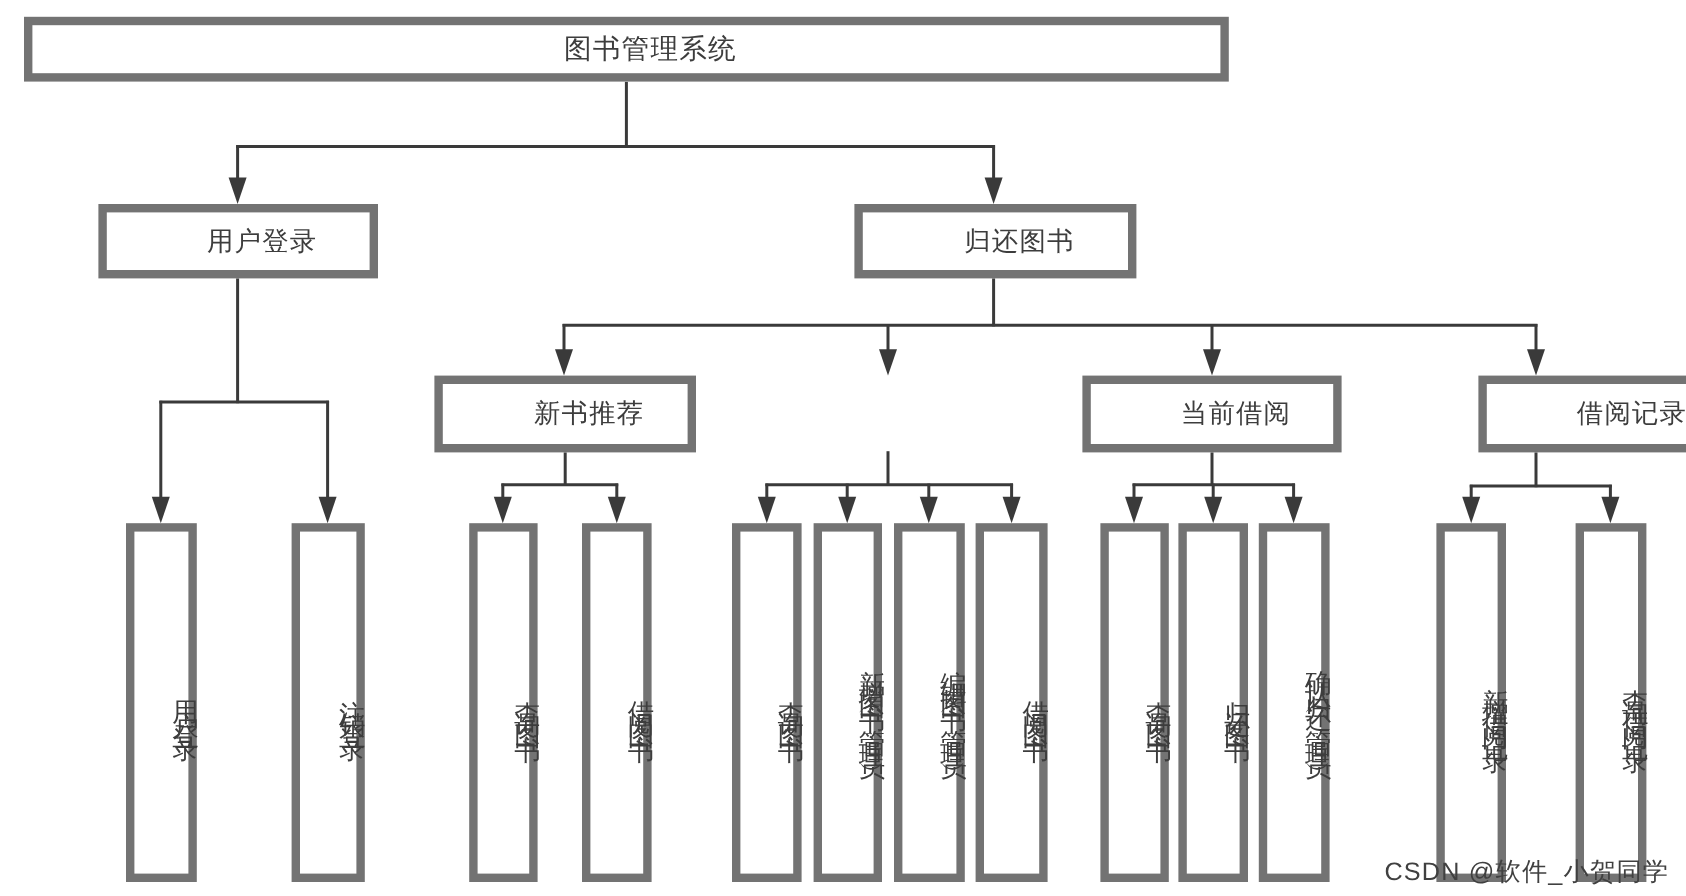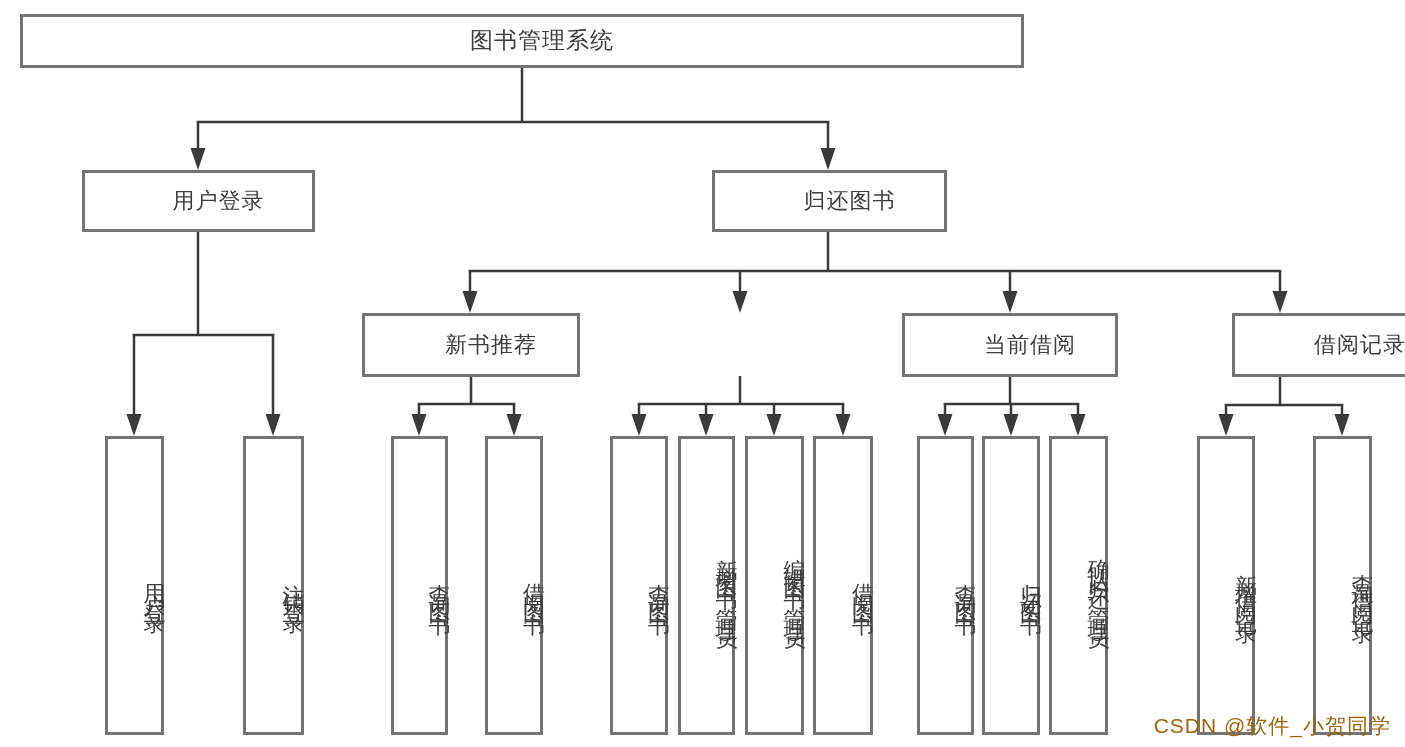--- a/index.html
+++ b/index.html
@@ -3,33 +3,33 @@
 <meta charset="utf-8">
 <style>
   html,body { margin:0; padding:0; background:#fff; }
   .canvas {
     position:relative; width:1405px; height:747px; background:#ffffff;
     font-family:"Liberation Sans","DejaVu Sans",sans-serif; overflow:hidden;
   }
   svg.connectors { position:absolute; left:0; top:0; width:1405px; height:747px; }
   .box {
     position:absolute; box-sizing:border-box; background:#ffffff;
-    border:3px solid #737373; color:#3d3d3d;
+    border:7px solid #737373; color:#3d3d3d;
     display:flex; align-items:center; justify-content:center;
     font-size:22px; letter-spacing:1px; text-align:center;
     line-height:1.1; white-space:nowrap;padding-left:40px;
   }
   .root-box { font-size:23px; }
   .leaf {
     writing-mode:vertical-rl; text-orientation:mixed;
     letter-spacing:10px; font-size:22px; white-space:normal;
   }
   .watermark {
     position:absolute; right:14px; top:712px;
-    color:#a16207; font-size:21px; letter-spacing:1px;
+    color:#404040; font-size:21px; letter-spacing:1px;
     pointer-events:none;
   }
 </style>
 </head>
 <body>
 
 <div class="canvas">
 
   <svg class="connectors" viewBox="0 0 1405 747" xmlns="http://www.w3.org/2000/svg">
     <g stroke="#3a3a3a" stroke-width="2.5" fill="none">

